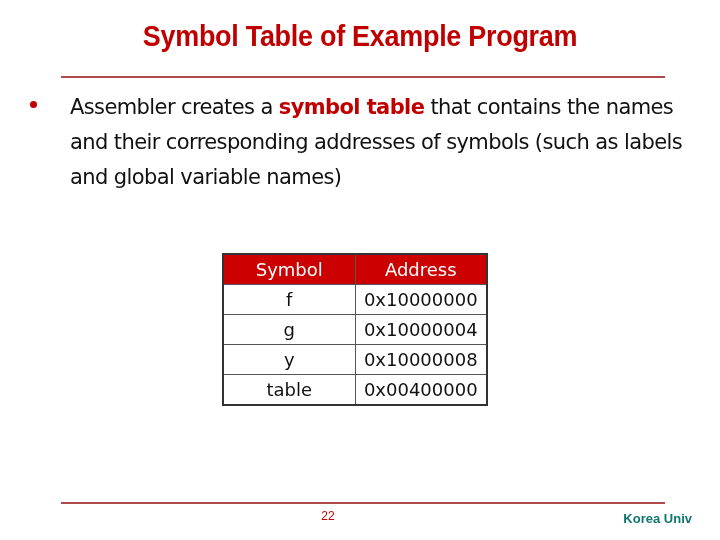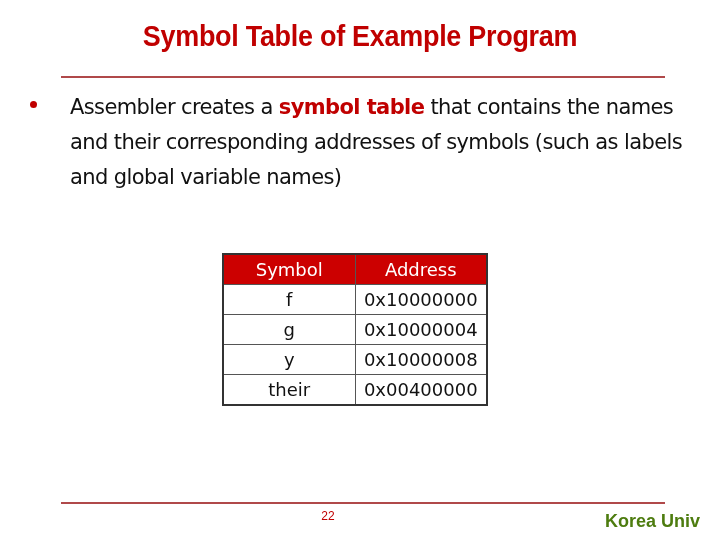--- a/index.html
+++ b/index.html
@@ -39,22 +39,22 @@
       background: #cc0000; color: #ffffff; font-weight: normal; border-color: #555;
     }
     table.sym { border: 2px solid #333; }
     col.c1 { width: 132px; }
     col.c2 { width: 132px; }
     .page-num {
       position: absolute; left: 0; width: 656px; top: 509px; text-align: center;
       font-family: "Liberation Sans", sans-serif; font-size: 12px; color: #c00000;
     }
     .brand {
-      position: absolute; right: 20px; top: 511px;
-      font-family: "Liberation Sans", sans-serif; font-weight: bold; font-size: 18px; color: #4d7c0f;
+      position: absolute; right: 28px; top: 511px;
+      font-family: "Liberation Sans", sans-serif; font-weight: bold; font-size: 13px; color: #0f766e;
     }
   </style>
 </head>
 <body>
 
 <div class="title">Symbol Table of Example Program</div>
 <div class="rule top"></div>
 
 <div class="bullet-block">
   <span class="bullet-dot"></span>
@@ -79,21 +79,21 @@
     </tr>
     <tr>
       <td>g</td>
       <td>0x10000004</td>
     </tr>
     <tr>
       <td>y</td>
       <td>0x10000008</td>
     </tr>
     <tr>
-      <td>their</td>
+      <td>table</td>
       <td>0x00400000</td>
     </tr>
   </tbody>
 </table>
 
 <div class="rule bottom"></div>
 <div class="page-num">22</div>
 <div class="brand">Korea Univ</div>
 
 </body></html>

